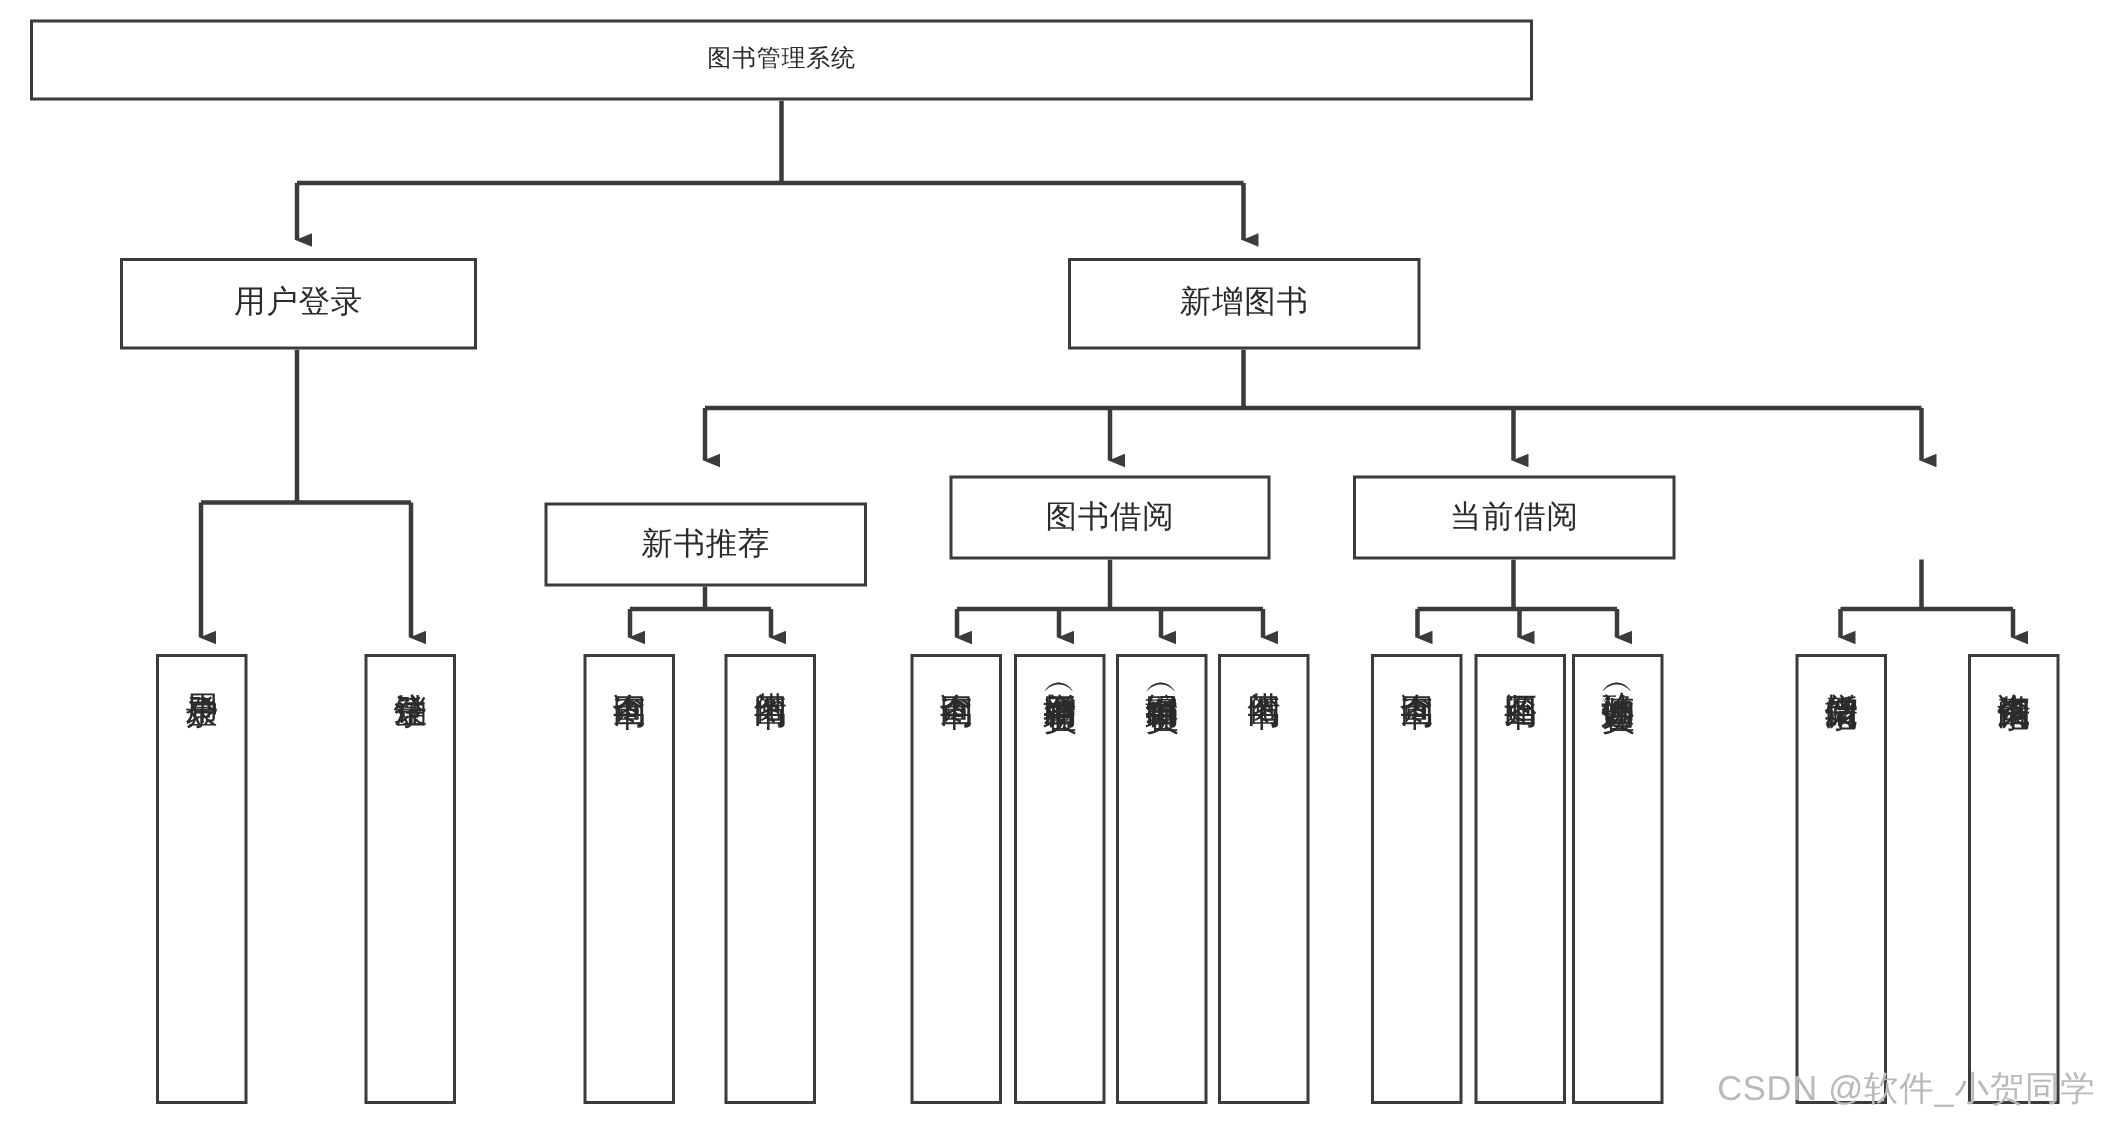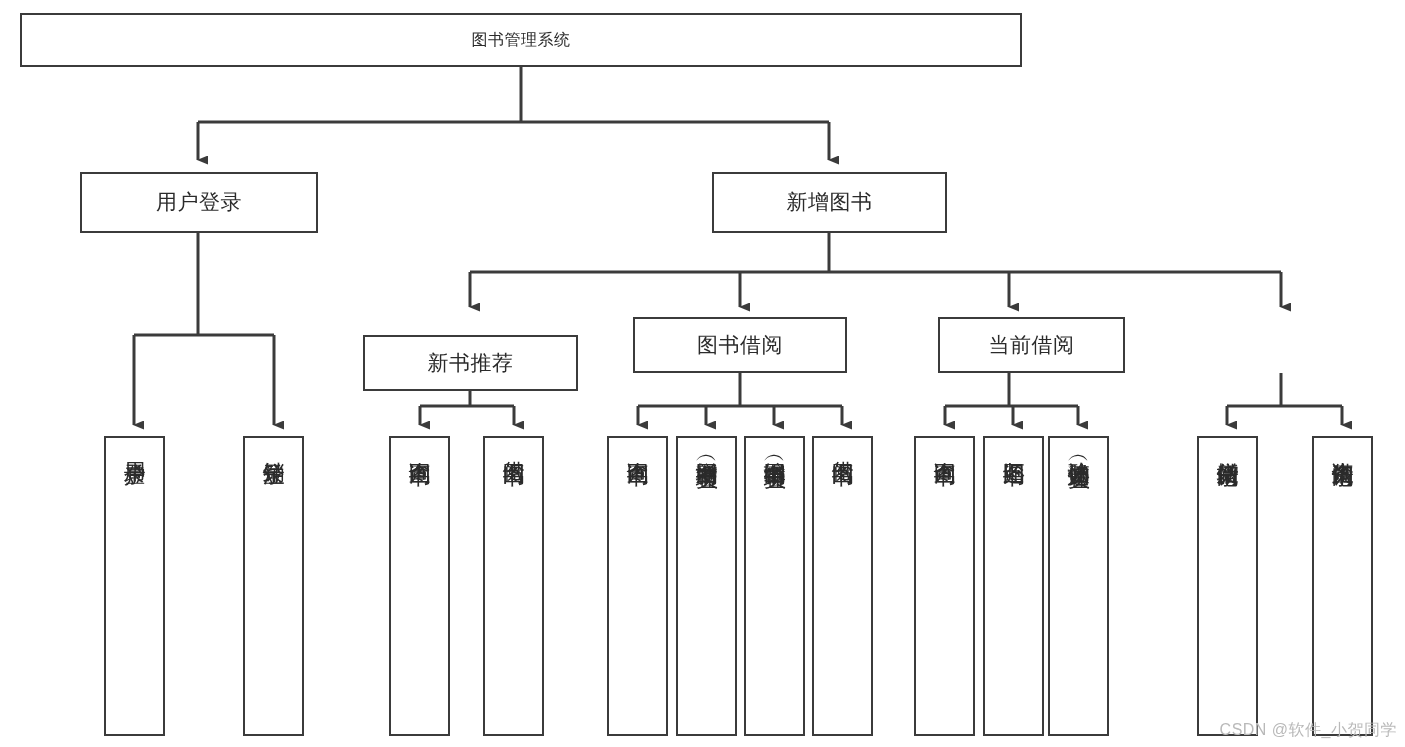--- a/index.html
+++ b/index.html
@@ -58,21 +58,21 @@
     text-orientation: upright;
     font-size: 22px;
     line-height: 1.02;
     letter-spacing: 1px;
     text-align: left;
   }
   .watermark {
     position: absolute;
     right: 8px;
     bottom: 6px;
-    font-size: 16px;
+    font-size: 23px;
     color: #b9b9b9;
     letter-spacing: 0.5px;
     user-select: none;
     white-space: nowrap;
   }
 </style>
 </head>
 <body>
 
 <div id="canvas">
@@ -137,21 +137,21 @@
   <div class="node horiz" style="left:712px; top:172px; width:235px; height:61px;">
     <span class="lbl">新增图书</span>
   </div>
 
   <div class="node horiz" style="left:363px; top:335px; width:215px; height:56px;">
     <span class="lbl">新书推荐</span>
   </div>
   <div class="node horiz" style="left:633px; top:317px; width:214px; height:56px;">
     <span class="lbl">图书借阅</span>
   </div>
-  <div class="node horiz" style="left:902px; top:317px; width:187px; height:56px;margin-left:36px;">
+  <div class="node horiz" style="left:902px; top:317px; width:215px; height:56px;">
     <span class="lbl">当前借阅</span>
   </div>
 
   <div class="node leaf" style="left:104px; top:436px; width:61px; height:300px;">
     <span class="lbl">用户登录</span>
   </div>
   <div class="node leaf" style="left:243px; top:436px; width:61px; height:300px;">
     <span class="lbl">注销登录</span>
   </div>
 

